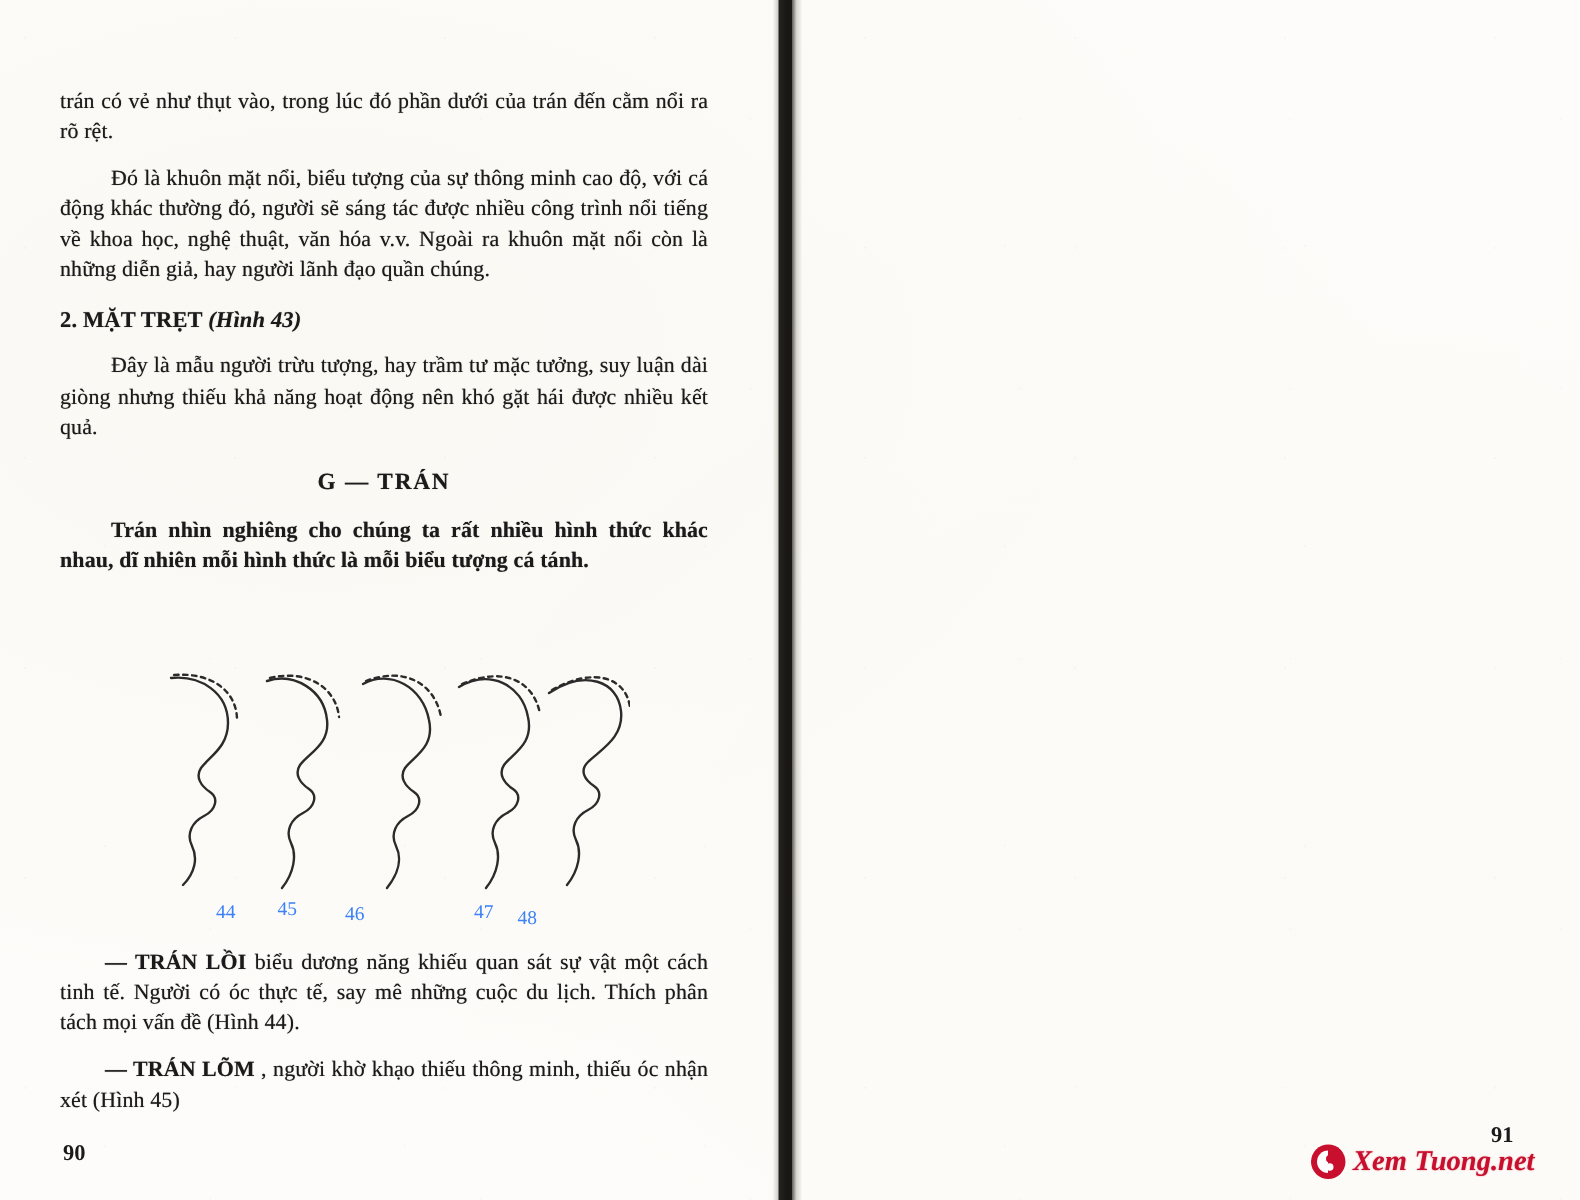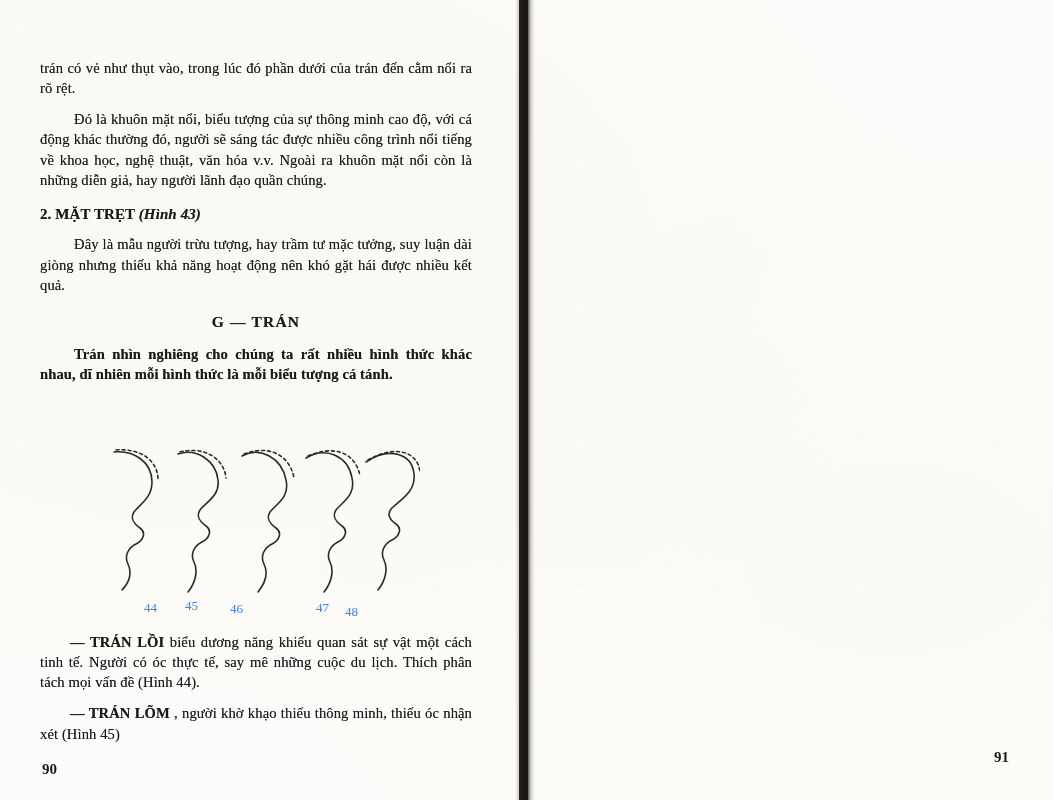--- a/index.html
+++ b/index.html
@@ -253,16 +253,21 @@
       </p>
     </div>
 
     <div class="page-num page-num-left">90</div>
   </div>
 
   <div class="col col-right">
 
     <div class="page-num page-num-right">91</div>
 
+    <div class="watermark">
+      <span class="wm-badge"></span>
+      <span class="wm-text-xem">Xem</span>
+      <span class="wm-text-rest">Tuong.net</span>
+    </div>
   </div>
 
   <div class="speckle"></div>
 </div>
 
 </body></html>

